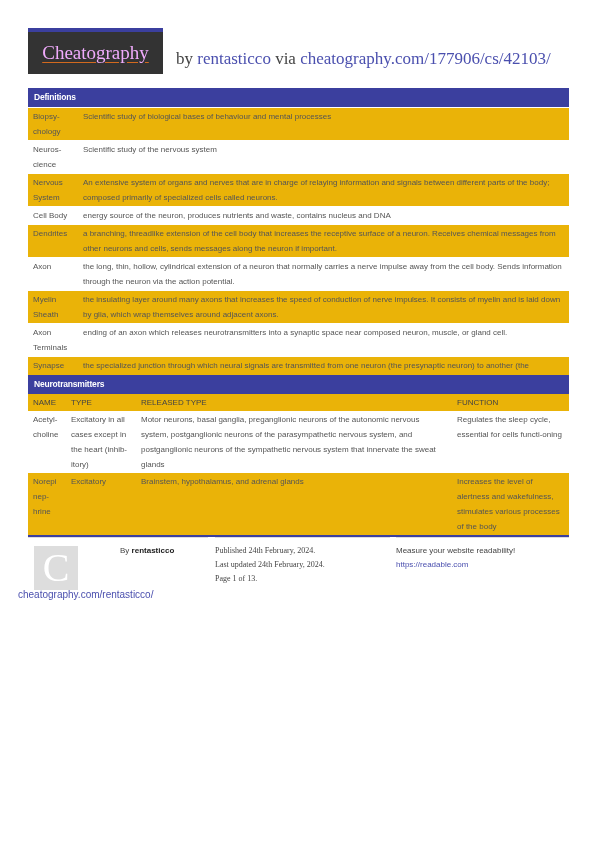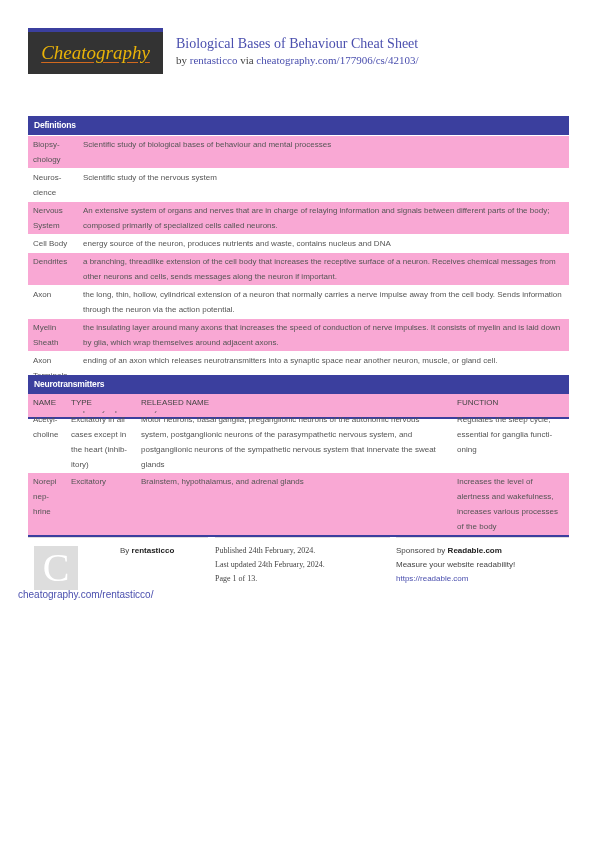--- a/index.html
+++ b/index.html
@@ -8,39 +8,39 @@
     font-family: "Liberation Sans", sans-serif; color: #444;
     position: relative; overflow: hidden;
   }
   .header { position: absolute; left: 28px; top: 28px; width: 540px; height: 48px; }
   .logo {
     position: absolute; left: 0; top: 0; width: 135px; height: 46px;
     background: #333333; border-top: 4px solid #3b3f9e;
     display: flex; align-items: center; justify-content: center;
   }
   .logo-text {
-    font-family: "Liberation Serif", serif; color: #eab308; font-size: 19px;
-    text-decoration: underline; text-decoration-color: #d2691e; text-underline-offset: 3px; font-style: italic;
+    font-family: "Liberation Serif", serif; color: #f0abfc; font-size: 19px;
+    text-decoration: underline; text-decoration-color: #d2691e; text-underline-offset: 3px;
   }
   .title-block { position: absolute; left: 148px; top: 8px; }
   .title { font-family: "Liberation Serif", serif; font-size: 14px; color: #4a4fae; }
-  .byline { font-family: "Liberation Serif", serif; font-size: 11px; color: #444; margin-top: 2px; }
+  .byline { font-family: "Liberation Serif", serif; font-size: 17px; color: #444; margin-top: 13px; }
   .byline a { color: #4a4fae; text-decoration: none; }
 
   .section { position: absolute; left: 28px; width: 541px; border-bottom: 2px solid #3b3f9e; }
   .section-head {
     background: #3b3f9e; color: #fff; font-size: 8.5px; font-weight: bold;
     height: 19px; line-height: 19px; padding-left: 6px; letter-spacing: -0.2px;
   }
   table { width: 100%; border-collapse: collapse; }
   td, th {
     font-size: 8px; line-height: 15px; vertical-align: top; text-align: left;
     padding: 1px 5px 1px 5px; color: #555; font-weight: normal;
   }
-  tr.alt { background: #f9a8d4; }
+  tr.alt { background: #eab308; }
   tr.sep td { border-top: 1px solid #fff; }
   .def-term { width: 50px; }
   .nt-head th { color: #444; }
   .footer { position: absolute; left: 28px; top: 537px; width: 541px; height: 70px; }
   .fcol { position: absolute; top: 0; border-top: 1px solid #ddd; padding-top: 6px; font-size: 8px; line-height: 14px; color: #444; }
   .avatar {
     position: absolute; left: 6px; top: 8px; width: 44px; height: 44px; background: #dddddd;
     color: #fff; font-family: "Liberation Serif", serif; font-size: 40px; line-height: 44px; text-align: center;
   }
   .link { color: #4a4fae; text-decoration: none; text-align: center; }
@@ -48,31 +48,30 @@
   b { color: #222; }
 </style>
 </head>
 <body>
 
 <div class="header">
   <div class="logo">
     <span class="logo-text">Cheatography</span>
   </div>
   <div class="title-block">
-    <div class="title">Biological Bases of Behaviour Cheat Sheet</div>
     <div class="byline">
       <span>by</span>
       <a>rentasticco</a>
       <span>via</span>
       <a>cheatography.com/177906/cs/42103/</a>
     </div>
   </div>
 </div>
 
-<div class="section" style="top:88px;margin-top:28px;">
+<div class="section" style="top:88px;">
   <div class="section-head">Definitions</div>
   <table>
     <tbody id="def-body">
         <tr class="alt sep">
           <td class="def-term">Biopsy-chology</td>
           <td>Scientific study of biological bases of behaviour and mental processes</td>
         </tr>
         <tr class=" sep">
           <td class="def-term">Neuros-cience</td>
           <td>Scientific study of the nervous system</td>
@@ -92,73 +91,69 @@
         <tr class=" sep">
           <td class="def-term">Axon</td>
           <td>the long, thin, hollow, cylindrical extension of a neuron that normally carries a nerve impulse away from the cell body. Sends information through the neuron via the action potential.</td>
         </tr>
         <tr class="alt sep">
           <td class="def-term">Myelin Sheath</td>
           <td>the insulating layer around many axons that increases the speed of conduction of nerve impulses. It consists of myelin and is laid down by glia, which wrap themselves around adjacent axons.</td>
         </tr>
         <tr class=" sep">
           <td class="def-term">Axon Terminals</td>
-          <td>ending of an axon which releases neurotransmitters into a synaptic space near another neuron, muscle, or gland cell.</td>
+          <td>ending of an axon which releases neurotransmitters into a synaptic space near composed neuron, muscle, or gland cell.</td>
         </tr>
         <tr class="alt sep">
           <td class="def-term">Synapse</td>
           <td>the specialized junction through which neural signals are transmitted from one neuron (the presynaptic neuron) to another (the postsynaptic neuron).</td>
         </tr>
       </tbody>
   </table>
 </div>
 
 <div class="section" style="top:375px;">
   <div class="section-head">Neurotransmitters</div>
   <table>
     <thead>
       <tr class="alt nt-head">
         <th style="width:38px">NAME</th>
         <th style="width:70px">TYPE</th>
-        <th style="width:316px">RELEASED NAME</th>
+        <th style="width:316px">RELEASED TYPE</th>
         <th>FUNCTION</th>
       </tr>
     </thead>
     <tbody>
       <tr>
         <td>Acetyl-choline</td>
         <td>Excitatory in all cases except in the heart (inhib-itory)</td>
         <td>Motor neurons, basal ganglia, preganglionic neurons of the autonomic nervous system, postganglionic neurons of the parasympathetic nervous system, and postganglionic neurons of the sympathetic nervous system that innervate the sweat glands</td>
-        <td>Regulates the sleep cycle, essential for ganglia functi-oning</td>
+        <td>Regulates the sleep cycle, essential for cells functi-oning</td>
       </tr>
       <tr class="alt">
         <td>Norepi nep-hrine</td>
         <td>Excitatory</td>
         <td>Brainstem, hypothalamus, and adrenal glands</td>
-        <td>Increases the level of alertness and wakefulness, increases various processes of the body</td>
+        <td>Increases the level of alertness and wakefulness, stimulates various processes of the body</td>
       </tr>
     </tbody>
   </table>
 </div>
 
 <div class="footer">
   <div class="fcol" style="left:0;width:180px;height:52px;">
     <div class="avatar">C</div>
     <div style="position:absolute;left:58px;top:6px;margin-left:34px;">
       <span>By</span>
       <b>rentasticco</b>
     </div>
   </div>
   <div class="fcol" style="left:187px;width:175px;font-family:Liberation Serif, serif;">
     <div>Published 24th February, 2024.</div>
     <div>Last updated 24th February, 2024.</div>
     <div>Page 1 of 13.</div>
   </div>
   <div class="fcol" style="left:368px;width:173px;">
-    <div>
-      <span>Sponsored by</span>
-      <b>Readable.com</b>
-    </div>
     <div>Measure your website readability!</div>
     <a class="link">https://readable.com</a>
   </div>
 </div>
 <a class="author-link">cheatography.com/rentasticco/</a>
 
 </body></html>

